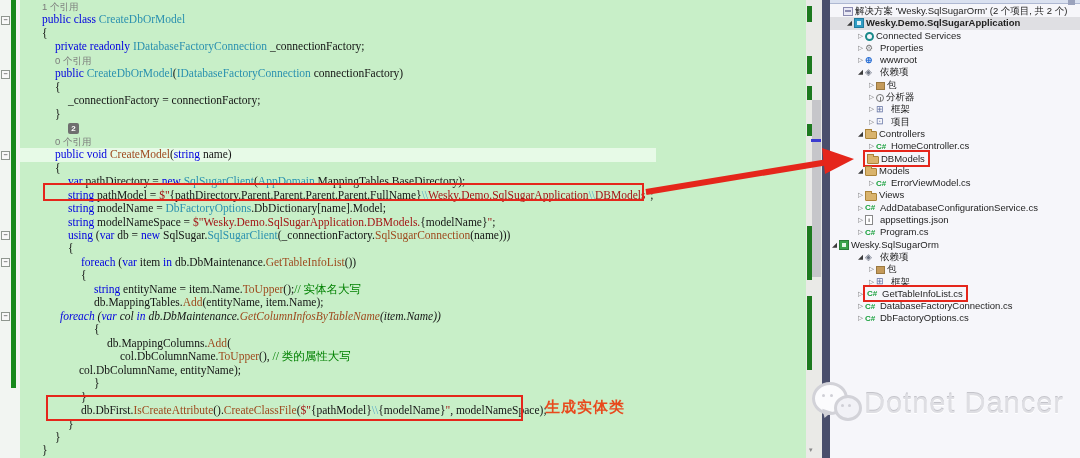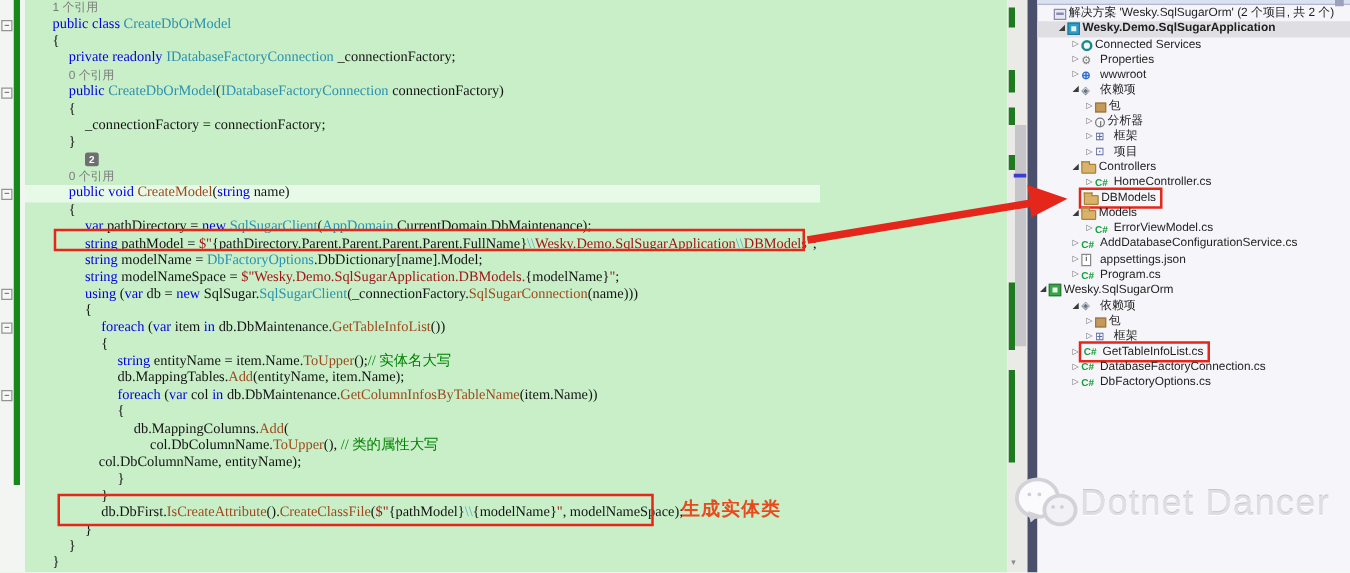--- a/index.html
+++ b/index.html
@@ -97,31 +97,31 @@
         <div class="cl" style="padding-left: 35px;"><span class="tk-k">private </span><span class="tk-k">readonly </span><span class="tk-t">IDatabaseFactoryConnection</span><span class="tk-p"> _connectionFactory;</span></div>
         <div class="cl" style="padding-left: 35px;"><span class="tk-r">0 个引用</span></div>
         <div class="cl" style="padding-left: 35px;"><span class="tk-k">public </span><span class="tk-t">CreateDbOrModel</span><span class="tk-p">(</span><span class="tk-t">IDatabaseFactoryConnection</span><span class="tk-p"> connectionFactory)</span></div>
         <div class="cl" style="padding-left: 35px;"><span class="tk-p">{</span></div>
         <div class="cl" style="padding-left: 48px;"><span class="tk-p">_connectionFactory = connectionFactory;</span></div>
         <div class="cl" style="padding-left: 35px;"><span class="tk-p">}</span></div>
         <div class="cl" style="padding-left: 48px;"><span class="badge2">2</span></div>
         <div class="cl" style="padding-left: 35px;"><span class="tk-r">0 个引用</span></div>
         <div class="cl hl" style="padding-left: 35px;"><span class="tk-k">public </span><span class="tk-k">void </span><span class="tk-m">CreateModel</span><span class="tk-p">(</span><span class="tk-k">string</span><span class="tk-p"> name)</span></div>
         <div class="cl" style="padding-left: 35px;"><span class="tk-p">{</span></div>
-        <div class="cl" style="padding-left: 48px;"><span class="tk-k">var</span><span class="tk-p"> pathDirectory = </span><span class="tk-k">new </span><span class="tk-t">SqlSugarClient</span><span class="tk-p">(</span><span class="tk-t">AppDomain</span><span class="tk-p">.CurrentDomain.DbMaintenance);</span></div>
+        <div class="cl" style="padding-left: 48px;"><span class="tk-k">var</span><span class="tk-p"> pathDirectory = </span><span class="tk-k">new </span><span class="tk-t">SqlSugarClient</span><span class="tk-p">(</span><span class="tk-t">AppDomain</span><span class="tk-p">.MappingTables.BaseDirectory);</span></div>
         <div class="cl" style="padding-left: 48px;"><span class="tk-k">string</span><span class="tk-p"> pathModel = </span><span class="tk-s">$"</span><span class="tk-p">{pathDirectory.Parent.Parent.Parent.Parent.FullName}</span><span class="tk-e">\\</span><span class="tk-s">Wesky.Demo.SqlSugarApplication</span><span class="tk-e">\\</span><span class="tk-s">DBModels"</span><span class="tk-p">;</span></div>
         <div class="cl" style="padding-left: 48px;"><span class="tk-k">string</span><span class="tk-p"> modelName = </span><span class="tk-t">DbFactoryOptions</span><span class="tk-p">.DbDictionary[name].Model;</span></div>
         <div class="cl" style="padding-left: 48px;"><span class="tk-k">string</span><span class="tk-p"> modelNameSpace = </span><span class="tk-s">$"Wesky.Demo.SqlSugarApplication.DBModels.</span><span class="tk-p">{modelName}</span><span class="tk-s">"</span><span class="tk-p">;</span></div>
         <div class="cl" style="padding-left: 48px;"><span class="tk-k">using </span><span class="tk-p">(</span><span class="tk-k">var</span><span class="tk-p"> db = </span><span class="tk-k">new </span><span class="tk-p">SqlSugar.</span><span class="tk-t">SqlSugarClient</span><span class="tk-p">(_connectionFactory.</span><span class="tk-m">SqlSugarConnection</span><span class="tk-p">(name)))</span></div>
         <div class="cl" style="padding-left: 48px;"><span class="tk-p">{</span></div>
         <div class="cl" style="padding-left: 61px;"><span class="tk-k">foreach </span><span class="tk-p">(</span><span class="tk-k">var</span><span class="tk-p"> item </span><span class="tk-k">in</span><span class="tk-p"> db.DbMaintenance.</span><span class="tk-m">GetTableInfoList</span><span class="tk-p">())</span></div>
         <div class="cl" style="padding-left: 61px;"><span class="tk-p">{</span></div>
         <div class="cl" style="padding-left: 74px;"><span class="tk-k">string</span><span class="tk-p"> entityName = item.Name.</span><span class="tk-m">ToUpper</span><span class="tk-p">();</span><span class="tk-c">// 实体名大写</span></div>
         <div class="cl" style="padding-left: 74px;"><span class="tk-p">db.MappingTables.</span><span class="tk-m">Add</span><span class="tk-p">(entityName, item.Name);</span></div>
-        <div class="cl" style="padding-left: 74px;"><span class="tk-k">foreach </span><span class="tk-p">(</span><span class="tk-k">var</span><span class="tk-p"> col </span><span class="tk-k">in</span><span class="tk-p"> db.DbMaintenance.</span><span class="tk-m">GetColumnInfosByTableName</span><span class="tk-p">(item.Name))</span></div>
+        <div class="cl" style="padding-left: 40px; font-style: italic;"><span class="tk-k">foreach </span><span class="tk-p">(</span><span class="tk-k">var</span><span class="tk-p"> col </span><span class="tk-k">in</span><span class="tk-p"> db.DbMaintenance.</span><span class="tk-m">GetColumnInfosByTableName</span><span class="tk-p">(item.Name))</span></div>
         <div class="cl" style="padding-left: 74px;"><span class="tk-p">{</span></div>
         <div class="cl" style="padding-left: 87px;"><span class="tk-p">db.MappingColumns.</span><span class="tk-m">Add</span><span class="tk-p">(</span></div>
         <div class="cl" style="padding-left: 100px;"><span class="tk-p">col.DbColumnName.</span><span class="tk-m">ToUpper</span><span class="tk-p">(), </span><span class="tk-c">// 类的属性大写</span></div>
         <div class="cl" style="padding-left: 59px;"><span class="tk-p">col.DbColumnName, entityName);</span></div>
         <div class="cl" style="padding-left: 74px;"><span class="tk-p">}</span></div>
         <div class="cl" style="padding-left: 61px;"><span class="tk-p">}</span></div>
         <div class="cl" style="padding-left: 61px;"><span class="tk-p">db.DbFirst.</span><span class="tk-m">IsCreateAttribute</span><span class="tk-p">().</span><span class="tk-m">CreateClassFile</span><span class="tk-p">(</span><span class="tk-s">$"</span><span class="tk-p">{pathModel}</span><span class="tk-e">\\</span><span class="tk-p">{modelName}</span><span class="tk-s">"</span><span class="tk-p">, modelNameSpace);</span></div>
         <div class="cl" style="padding-left: 48px;"><span class="tk-p">}</span></div>
         <div class="cl" style="padding-left: 35px;"><span class="tk-p">}</span></div>
         <div class="cl" style="padding-left: 22px;"><span class="tk-p">}</span></div>
@@ -234,20 +234,25 @@
           <span class="ic ic-folder"></span>
           <span class="lbl">Models</span>
         </div>
         <div class="row" style="padding-left: 37px;">
           <span class="glyph col">▷</span>
           <span class="ic ic-csharp-file">C#</span>
           <span class="lbl">ErrorViewModel.cs</span>
         </div>
         <div class="row" style="padding-left: 26px;">
           <span class="glyph col">▷</span>
+          <span class="ic ic-folder"></span>
+          <span class="lbl">Views</span>
+        </div>
+        <div class="row" style="padding-left: 26px;">
+          <span class="glyph col">▷</span>
           <span class="ic ic-csharp-file">C#</span>
           <span class="lbl">AddDatabaseConfigurationService.cs</span>
         </div>
         <div class="row" style="padding-left: 26px;">
           <span class="glyph col">▷</span>
           <span class="ic ic-json-file">i</span>
           <span class="lbl">appsettings.json</span>
         </div>
         <div class="row" style="padding-left: 26px;">
           <span class="glyph col">▷</span>

